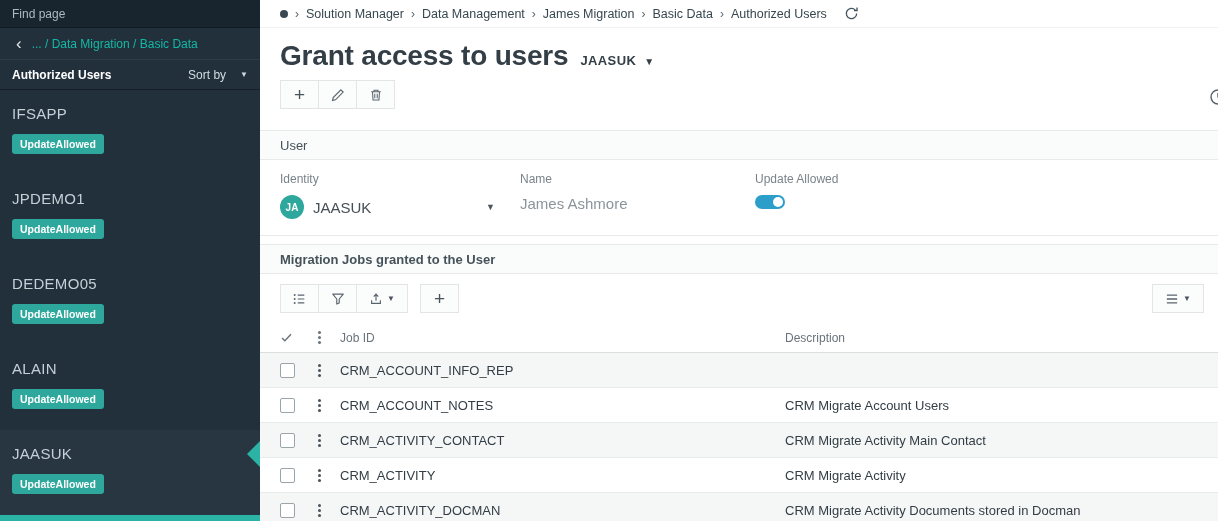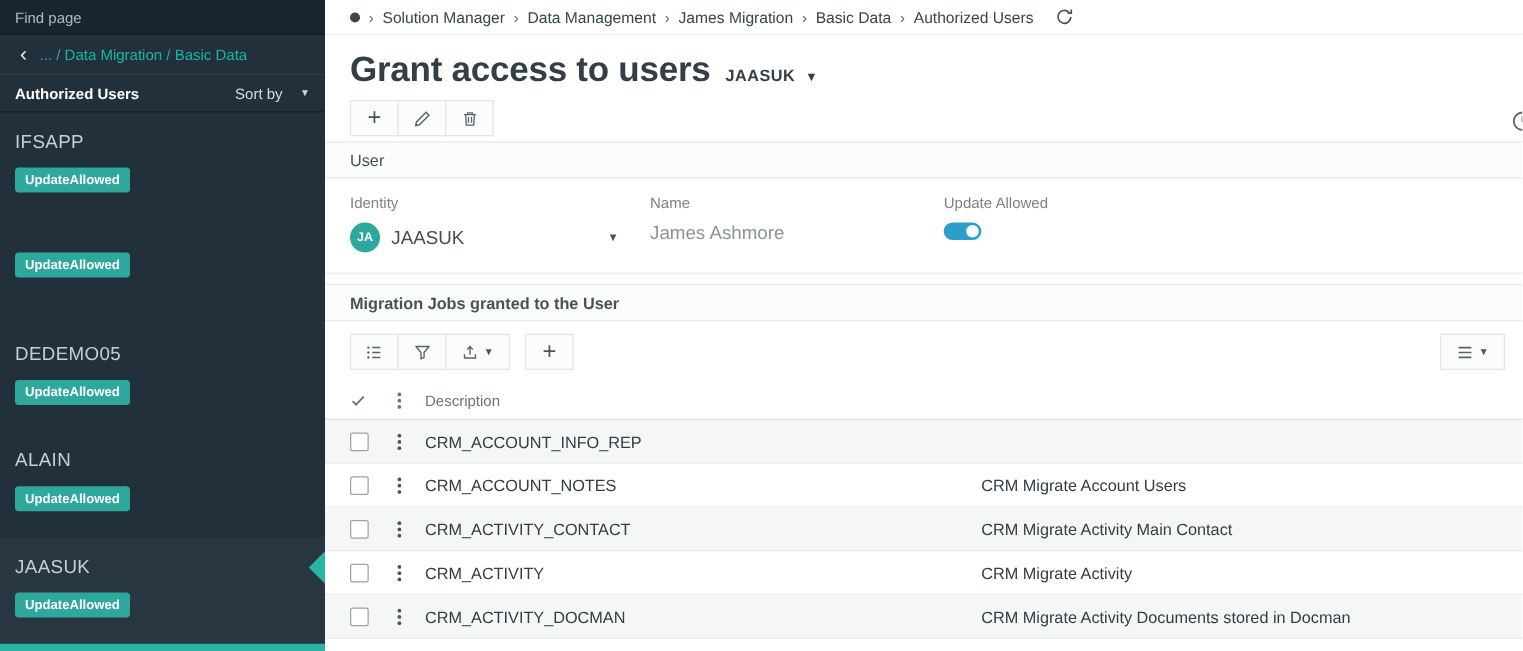--- a/index.html
+++ b/index.html
@@ -58,21 +58,21 @@
     cursor: pointer; font-family: inherit; }
   .btn-group button.tbtn:first-child { margin-left: 0; }
   button.tbtn.wide { width: 52px; }
   button.tbtn.solo { margin-left: 12px; }
   .plus-glyph { font-size: 19px; color: #4a545c; line-height: 1; font-weight: 400; }
   .clock-partial { position: absolute; right: -9px; top: 88px; }
 
   .group-header { height: 30px; background: #fafbfb; border-top: 1px solid #e7e9ea;
     border-bottom: 1px solid #e7e9ea; display: flex; align-items: center; padding: 0 20px; }
   .group-header span { font-size: 13px; font-weight: 700; color: #46525a; }
-  .group.user { margin-top: 4px; border-bottom: 1px solid #e7e9ea; }
+  .group.user { margin-top: 21px; border-bottom: 1px solid #e7e9ea; }
   .group.user .group-header span { font-weight: 400; color: #46525a; }
 
   .fields { display: flex; padding: 12px 20px 16px 20px; }
   .field.identity { width: 240px; }
   .field.fname { width: 235px; }
   .flabel { font-size: 12px; color: #7a838a; margin-bottom: 9px; }
   .identity-value { display: flex; align-items: center; width: 215px; cursor: pointer; }
   .avatar { width: 24px; height: 24px; border-radius: 50%; background: #2ea79c; color: #fff;
     font-size: 10px; font-weight: 700; display: inline-flex; align-items: center; justify-content: center;
     flex: 0 0 24px; }
@@ -122,20 +122,21 @@
         <span class="sort-by-label">Sort by</span>
         <span class="caret">▼</span>
       </span>
     </div>
     <div class="items">
       <div class="item">
         <div class="item-name">IFSAPP</div>
         <div class="badge">UpdateAllowed</div>
       </div>
       <div class="item">
+        <div class="item-name">JPDEMO1</div>
         <div class="badge">UpdateAllowed</div>
       </div>
       <div class="item">
         <div class="item-name">DEDEMO05</div>
         <div class="badge">UpdateAllowed</div>
       </div>
       <div class="item">
         <div class="item-name">ALAIN</div>
         <div class="badge">UpdateAllowed</div>
       </div>
@@ -276,20 +277,21 @@
 
       <div class="trow thead">
         <span class="col-check">
           <svg width="13" height="13" viewBox="0 0 16 16">
             <path d="M2.5 8.5l3.5 3.5L13.5 4" fill="none" stroke="#6a737b" stroke-width="1.8"></path>
           </svg>
         </span>
         <span class="col-kebab">
           <span class="kebab-dots"></span>
         </span>
+        <span class="col-jobid">Job ID</span>
         <span class="col-desc">Description</span>
       </div>
 
       <div class="tbody">
         <div class="trow">
           <span class="col-check">
               <span class="checkbox"></span>
             </span>
           <span class="col-kebab">
               <span class="kebab-dots"></span>

